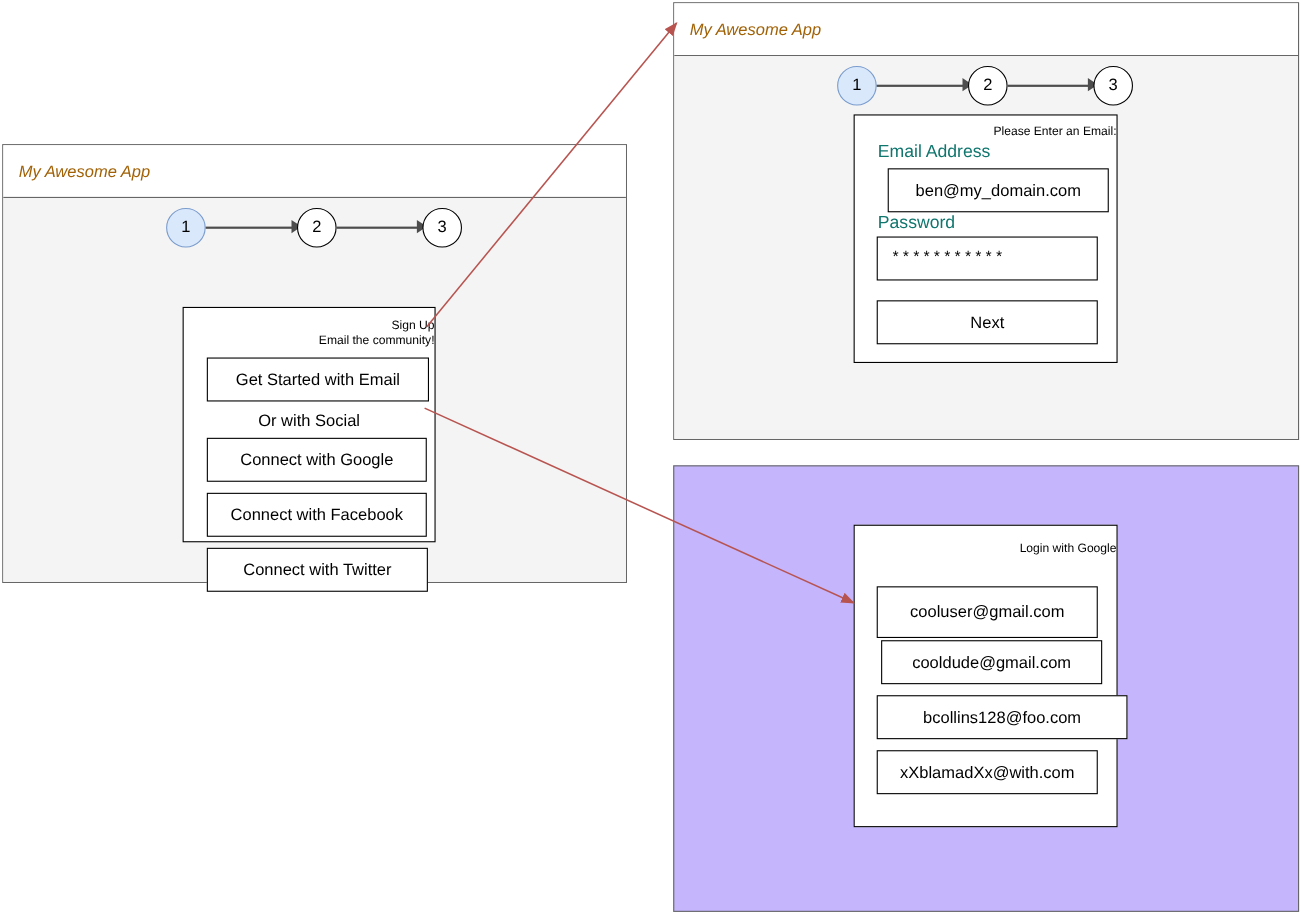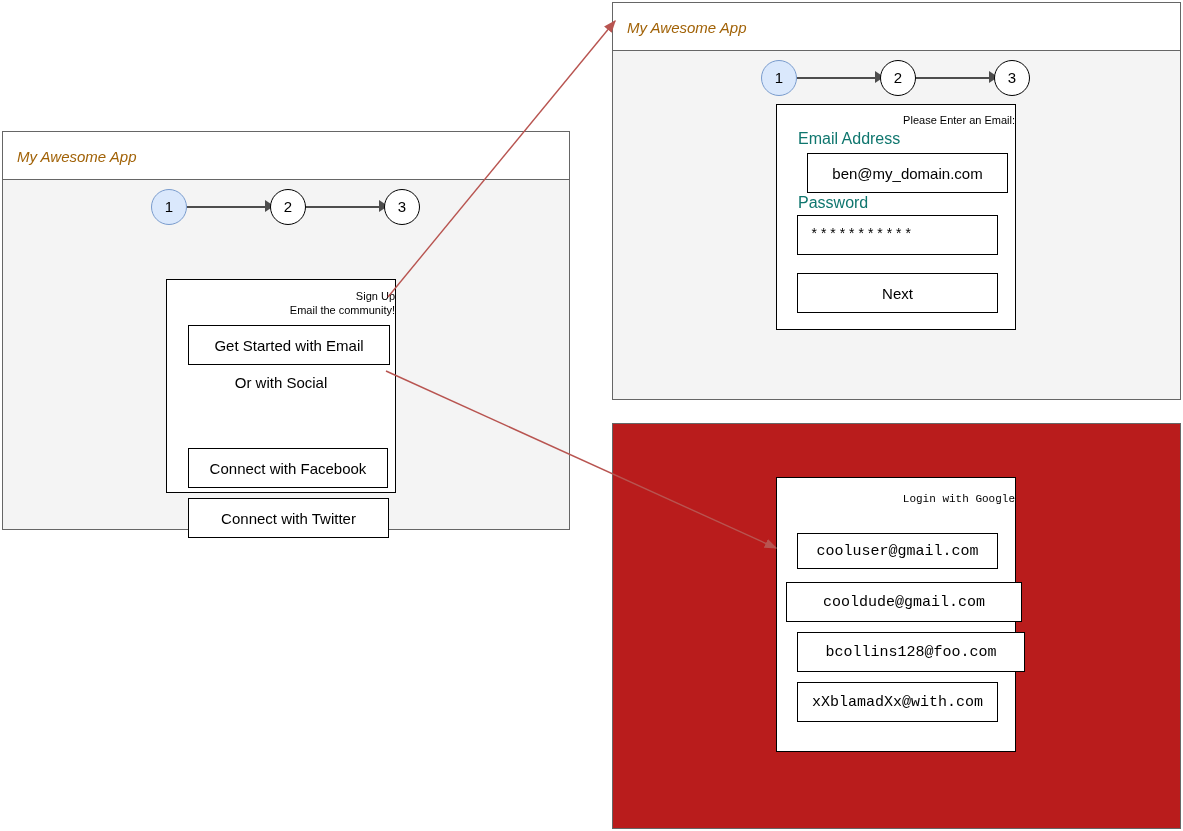--- a/index.html
+++ b/index.html
@@ -52,22 +52,21 @@
     left: 0;
     right: 0;
     bottom: 0;
     top: 48px;
     background: #f4f4f4;
   }
   .window-plain {
     position: absolute;
     box-sizing: border-box;
     border: 1px solid #666666;
-    background: #b91c1c;
-    font-family: Liberation Mono, monospace;
+    background: #c4b5fd;
   }
 
   
   .stepper {
     position: absolute;
   }
   .step-circle {
     position: absolute;
     box-sizing: border-box;
     width: 36px;
@@ -188,20 +187,21 @@
       </div>
 
       <div class="card" style="left:163px; top:99px; width:230px; height:214px;">
         <div class="card-title" style="top:9px;">Sign Up</div>
         <div class="card-title" style="top:23px;">Email the community!</div>
 
         <div class="ui-box" style="left:21px; top:45px; width:202px; height:40px;">Get Started with Email</div>
 
         <div class="small-note" style="top:94px;">Or with Social</div>
 
+        <div class="ui-box" style="left:21px; top:118px; width:200px; height:40px;">Connect with Google</div>
         <div class="ui-box" style="left:21px; top:168px; width:200px; height:40px;">Connect with Facebook</div>
         <div class="ui-box" style="left:21px; top:218px; width:201px; height:40px;">Connect with Twitter</div>
       </div>
 
     </div>
   </div>
 
   <div class="window" style="left:612px; top:2px; width:569px; height:398px;">
     <div class="window-titlebar">
       <div class="window-title">My Awesome App</div>
@@ -231,22 +231,22 @@
       </div>
 
     </div>
   </div>
 
   <div class="window-plain" style="left:612px; top:423px; width:569px; height:406px;">
 
     <div class="card" style="left:163px; top:53px; width:240px; height:275px;">
       <div class="card-title" style="top:14px;">Login with Google</div>
 
-      <div class="ui-box" style="left:20px; top:55px; width:201px; height:36px;">cooluser@gmail.com</div>
-      <div class="ui-box" style="left:9px; top:104px; width:236px; height:40px;">cooldude@gmail.com</div>
+      <div class="ui-box" style="left:20px; top:55px; width:201px; height:47px;">cooluser@gmail.com</div>
+      <div class="ui-box" style="left:24px; top:104px; width:201px; height:40px;">cooldude@gmail.com</div>
       <div class="ui-box" style="left:20px; top:154px; width:228px; height:40px;">bcollins128@foo.com</div>
       <div class="ui-box" style="left:20px; top:204px; width:201px; height:40px;">xXblamadXx@with.com</div>
     </div>
 
   </div>
 
   <svg class="connector-layer" viewBox="0 0 1183 831" width="1183" height="831">
     <defs>
       <marker id="redhead" markerWidth="9" markerHeight="7" refX="8" refY="3.5" orient="auto" markerUnits="strokeWidth">
         <path d="M0,0 L9,3.5 L0,7 z" fill="#b85450"></path>

